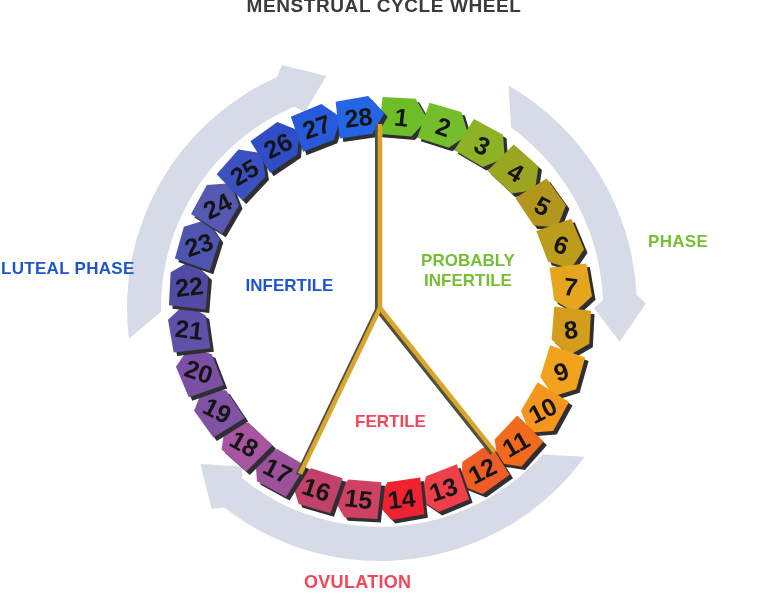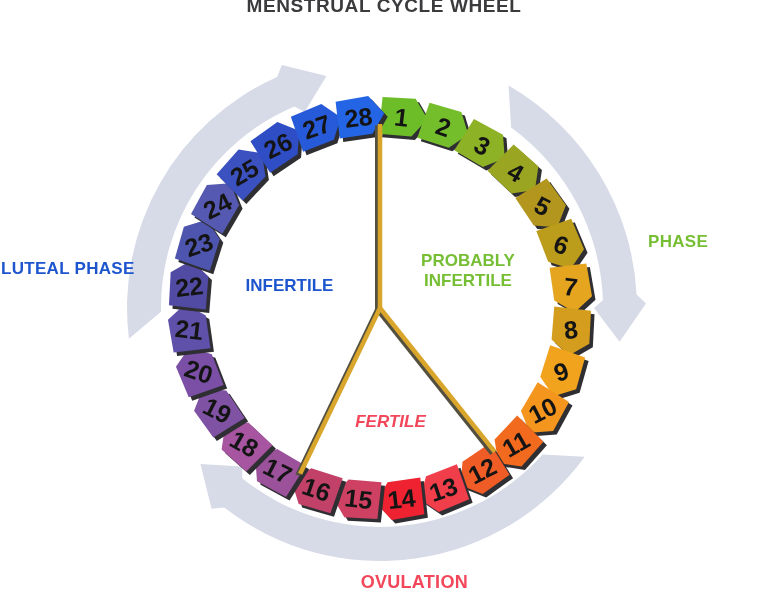--- a/index.html
+++ b/index.html
@@ -11,22 +11,22 @@
   .page-title{
     position:absolute;top:-5px;left:0;right:0;
     text-align:center;font-size:19px;font-weight:bold;letter-spacing:.6px;
   }
   #wheel-svg{position:absolute;left:0;top:0;}
   .lbl{position:absolute;font-weight:bold;line-height:1.18;}
   .lbl-luteal{left:1px;top:239px;font-size:17px;letter-spacing:.3px;margin-top:20px;}
   .lbl-follicular{left:648px;top:231px;width:120px;font-size:17px;letter-spacing:.3px;line-height:22px;}
   .lbl-infertile{left:232px;top:276px;width:115px;text-align:center;font-size:17px;}
   .lbl-probably{left:413px;top:251px;width:110px;text-align:center;font-size:17px;line-height:20px;}
-  .lbl-fertile{left:338px;top:412px;width:105px;text-align:center;font-size:17px;font-style:italic;}
-  .lbl-ovulation{left:316px;top:572px;width:152px;text-align:right;font-size:18px;letter-spacing:.3px;}
+  .lbl-fertile{left:338px;top:412px;width:105px;text-align:center;font-size:17px;}
+  .lbl-ovulation{left:304px;top:572px;width:152px;text-align:left;font-size:18px;letter-spacing:.3px;}
   .num{font-weight:bold;font-size:25px;}
 </style>
 </head>
 <body>
 
 <svg id="wheel-svg" width="768" height="596" viewBox="0 0 768 596">
     <path d="M 128.9 338.8 A 253 253 0 0 1 277.1 76.9 L 281.9 65.1 L 326.5 76.1 L 304.7 111.9 L 294.4 106.4 A 219 219 0 0 0 161.0 311.8 Z" fill="#D7DBE7"></path>
     <path d="M 508.5 85.4 A 257 257 0 0 1 636.6 294.5 L 646.0 303.4 L 619.6 341.7 L 594.0 308.0 L 602.9 300.2 A 223 223 0 0 0 511.1 127.6 Z" fill="#D7DBE7"></path>
     <path d="M 584.7 456.7 A 253 253 0 0 1 224.2 507.4 L 211.6 508.7 L 200.4 464.1 L 242.2 466.5 L 242.2 478.2 A 219 219 0 0 0 542.7 454.5 Z" fill="#D7DBE7"></path>
     <polygon points="-21,-18 12,-20 26,-1 12,18 -21,19" fill="#2F2F33" transform="translate(405.0,120.7) rotate(6.4)"></polygon>

